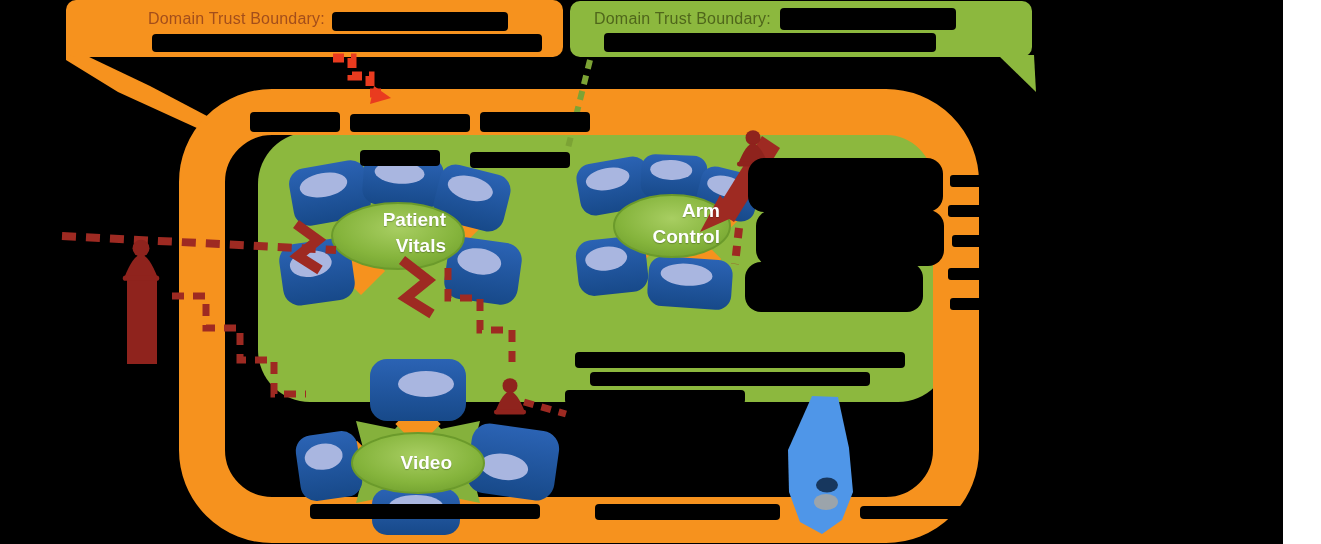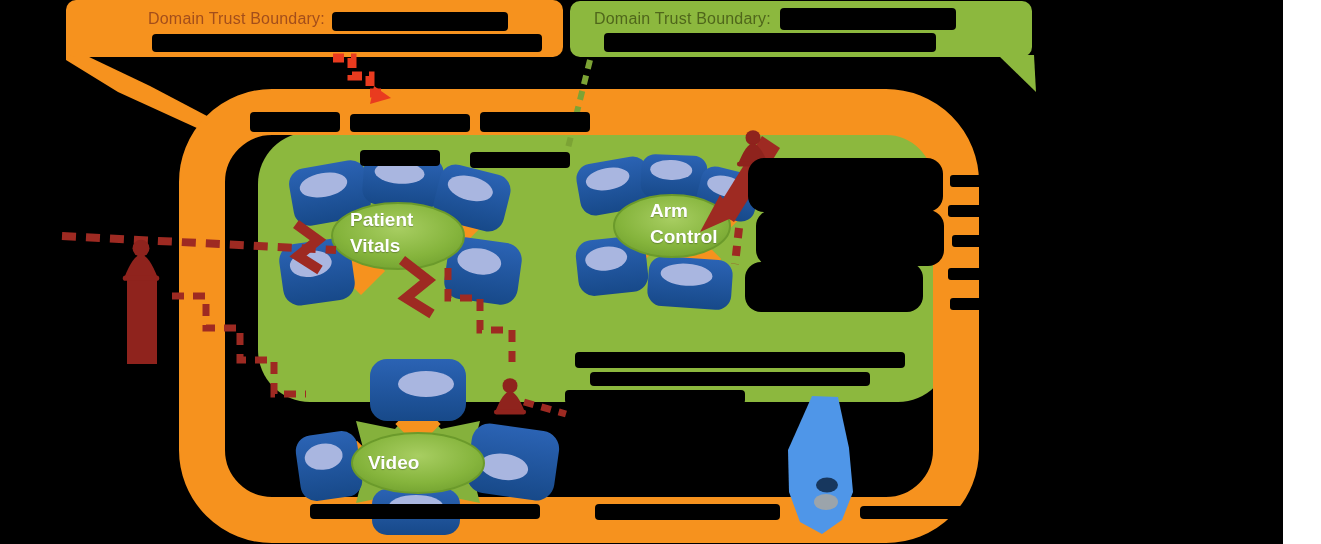--- a/index.html
+++ b/index.html
@@ -4,24 +4,24 @@
 <style>
   html,body{margin:0;padding:0;background:#000;}
   .stage{position:relative;width:1321px;height:544px;background:#000;overflow:hidden;
          font-family:"Liberation Sans","DejaVu Sans",sans-serif;}
   .art{position:absolute;left:0;top:0;}
   .white-strip{position:absolute;top:0;right:0;width:38px;height:544px;background:#fff;}
   .co-head{position:absolute;font-weight:normal;font-size:16px;letter-spacing:.2px;white-space:nowrap;}
   .co-head.orange{left:148px;top:10px;color:#A34E1B;}
   .co-head.green{left:594px;top:10px;color:#4F661B;}
   .topic-label{position:absolute;color:#fff;font-weight:bold;font-size:19px;line-height:26px;
-               text-align:left;text-shadow:0 1px 1px rgba(0,0,0,.25);}
+               text-align:right;text-shadow:0 1px 1px rgba(0,0,0,.25);}
   .topic-label.pv{left:350px;top:207px;width:96px;}
   .topic-label.ac{left:637px;top:198px;width:70px;margin-left:13px;}
-  .topic-label.vd{left:368px;top:450px;width:100px;}
+  .topic-label.vd{left:352px;top:450px;width:100px;}
 </style>
 </head>
 <body>
 
 <div class="stage">
 
 <svg class="art" width="1321" height="544" viewBox="0 0 1321 544">
   <defs>
     <radialGradient id="topicGrad" cx="50%" cy="38%" r="75%">
       <stop offset="0%" stop-color="#A8CE62"></stop>

